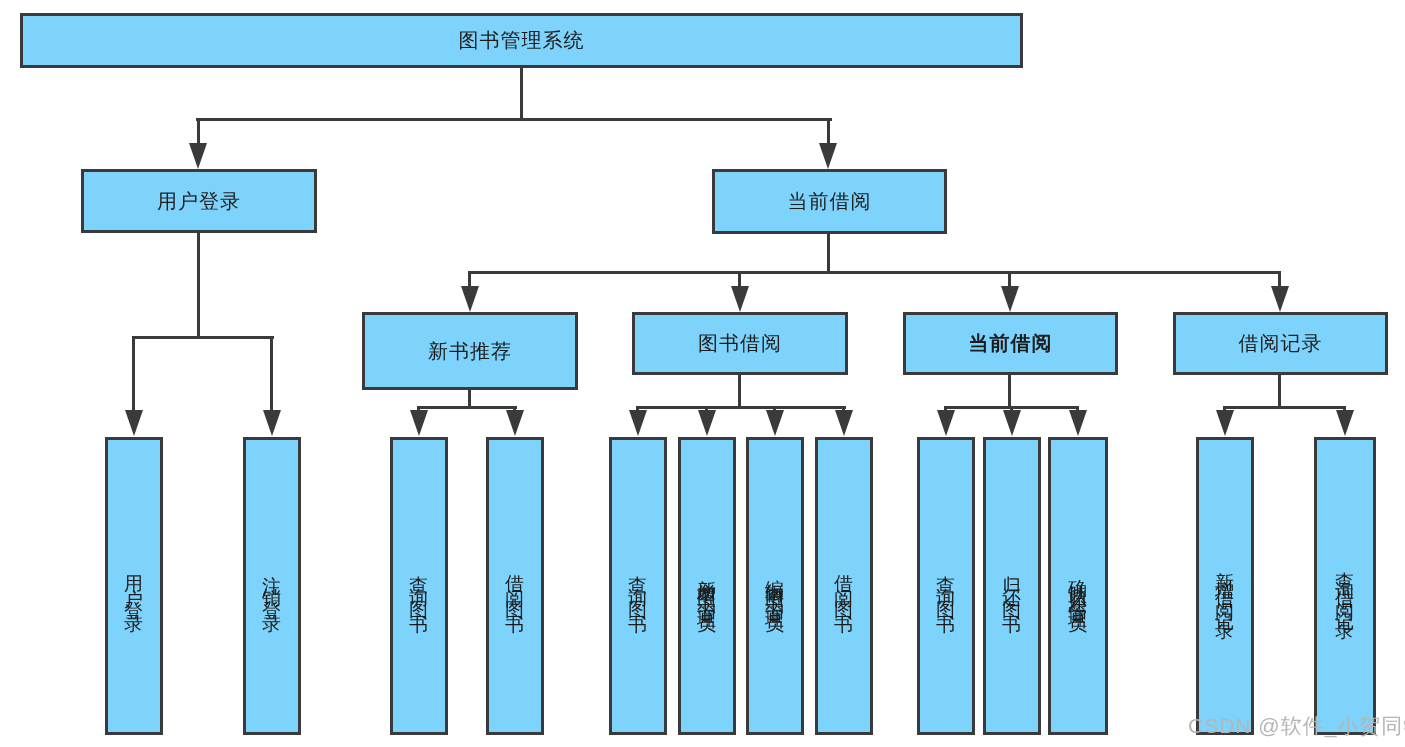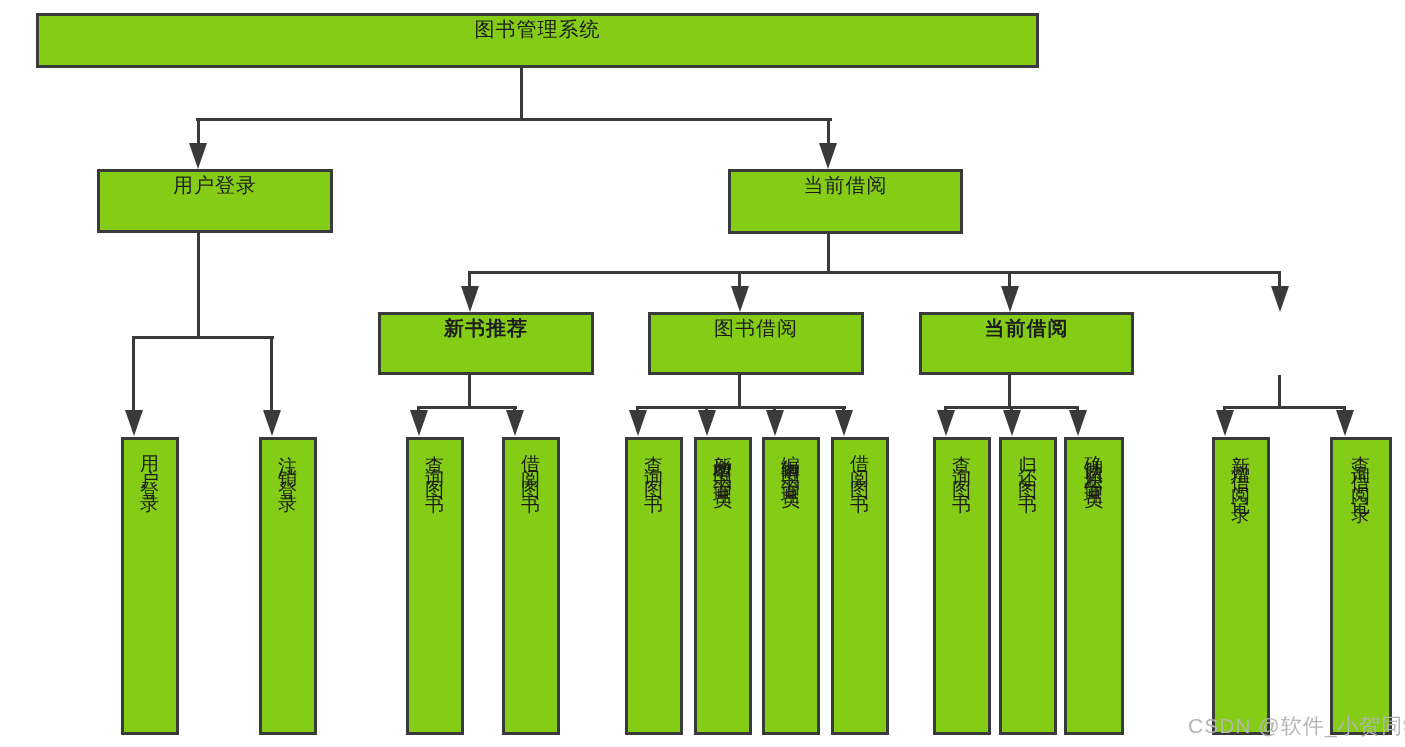--- a/index.html
+++ b/index.html
@@ -6,34 +6,34 @@
   #canvas{
     position:relative;width:1405px;height:747px;background:#ffffff;overflow:hidden;
     font-family:"Liberation Sans","DejaVu Sans",sans-serif;color:#1c1c1c;
   }
   
   .line{position:absolute;background:#3a3a3a;}
   .arrow{position:absolute;width:0;height:0;
          border-left:9px solid transparent;border-right:9px solid transparent;
          border-top:26px solid #3a3a3a;}
   
-  .hbox,.vbox{position:absolute;background:#84cc16;border:3px solid #3a3a3a;
-              box-sizing:border-box;display:flex;justify-content:center;margin-left:16px;}
+  .hbox,.vbox{position:absolute;background:#7dd3fc;border:3px solid #3a3a3a;
+              box-sizing:border-box;display:flex;align-items:center;justify-content:center;}
   .hbox span{font-size:20px;letter-spacing:1px;white-space:nowrap;}
   .vbox span{writing-mode:vertical-rl;text-orientation:mixed;
              font-size:19px;letter-spacing:13px;line-height:1;white-space:nowrap;}
   .vbox.mid span{letter-spacing:10px;}
   .vbox.long span{letter-spacing:5px;}
   
   #box-root{left:20px;top:13px;width:1003px;height:55px;}
   
   #box-user-login{left:81px;top:169px;width:236px;height:64px;}
   #box-book-mgmt{left:712px;top:169px;width:235px;height:65px;}
   
-  #box-new-book{left:362px;top:312px;width:216px;height:63px;font-weight:bold;}
+  #box-new-book{left:362px;top:312px;width:216px;height:78px;}
   #box-book-borrow{left:632px;top:312px;width:216px;height:63px;}
   #box-current-borrow{left:903px;top:312px;width:215px;height:63px;font-weight:bold;}
   #box-borrow-record{left:1173px;top:312px;width:215px;height:63px;}
   
   .vbox{top:437px;width:58px;height:298px;}
   #leaf-ul1{left:105px;}  #leaf-ul2{left:243px;}
   #leaf-nb1{left:390px;}  #leaf-nb2{left:486px;}
   #leaf-bb1{left:609px;}  #leaf-bb2{left:678px;}  #leaf-bb3{left:746px;}  #leaf-bb4{left:815px;}
   #leaf-cb1{left:917px;}  #leaf-cb2{left:983px;}  #leaf-cb3{left:1048px;width:60px;}
   #leaf-br1{left:1196px;} #leaf-br2{left:1314px;width:62px;}
@@ -118,20 +118,23 @@
 
   <div class="hbox" id="box-new-book">
     <span>新书推荐</span>
   </div>
   <div class="hbox" id="box-book-borrow">
     <span>图书借阅</span>
   </div>
   <div class="hbox" id="box-current-borrow">
     <span>当前借阅</span>
   </div>
+  <div class="hbox" id="box-borrow-record">
+    <span>借阅记录</span>
+  </div>
 
   <div class="vbox" id="leaf-ul1">
     <span>用户登录</span>
   </div>
   <div class="vbox" id="leaf-ul2">
     <span>注销登录</span>
   </div>
 
   <div class="vbox" id="leaf-nb1">
     <span>查询图书</span>

